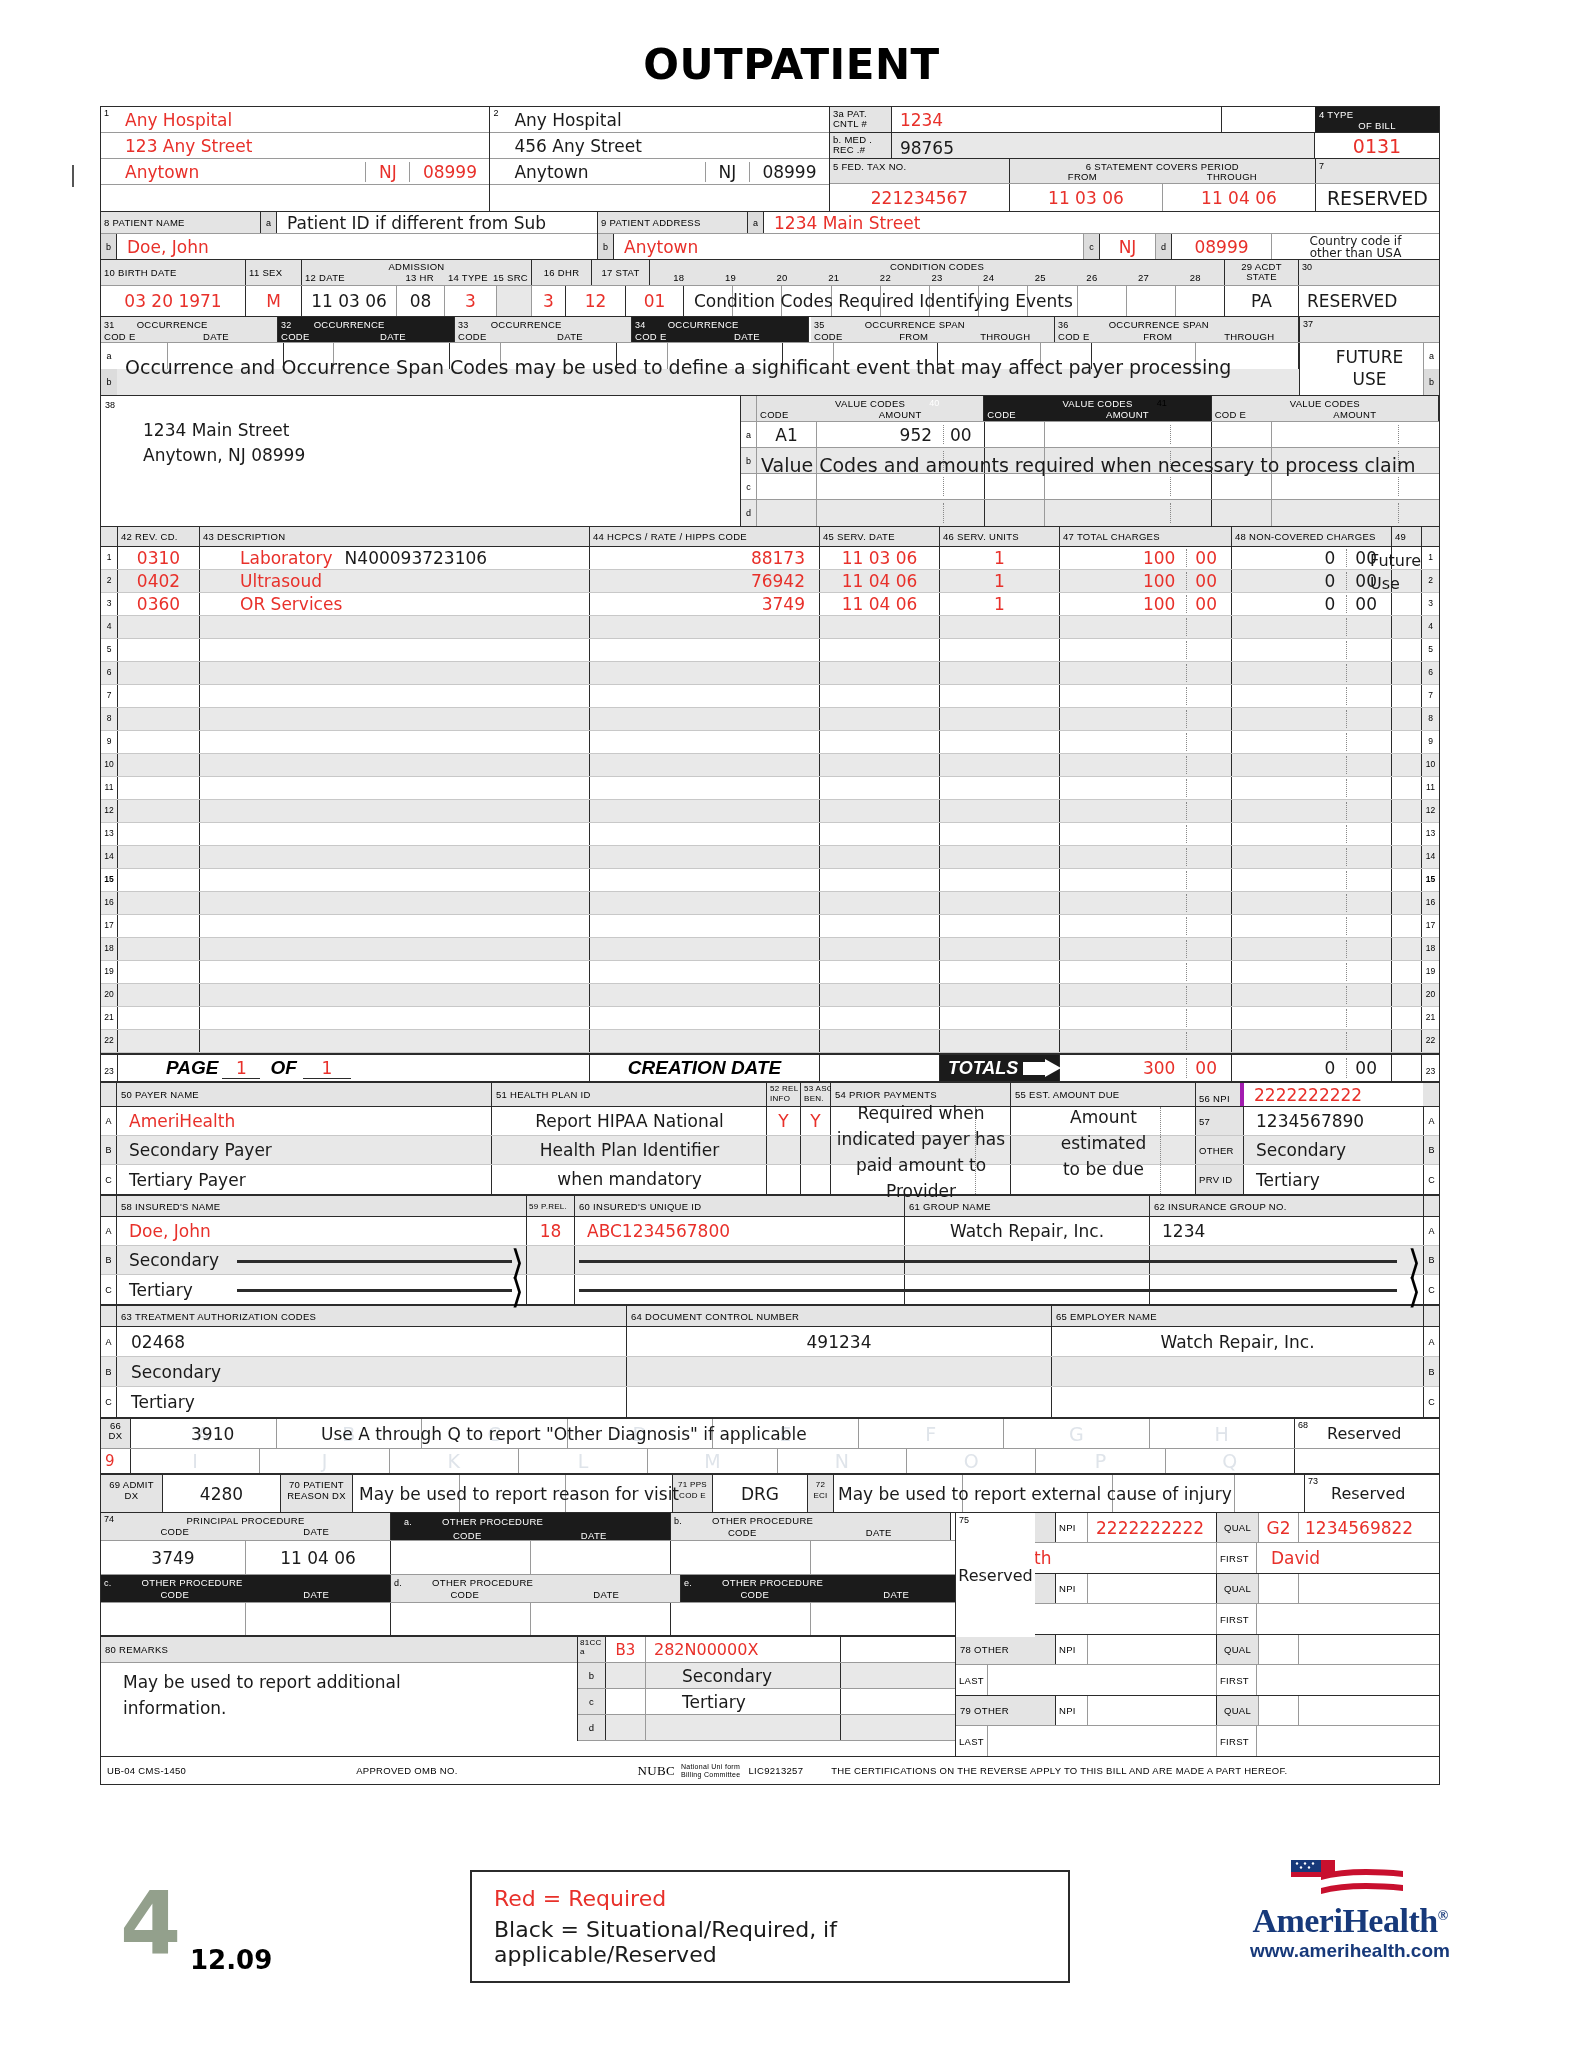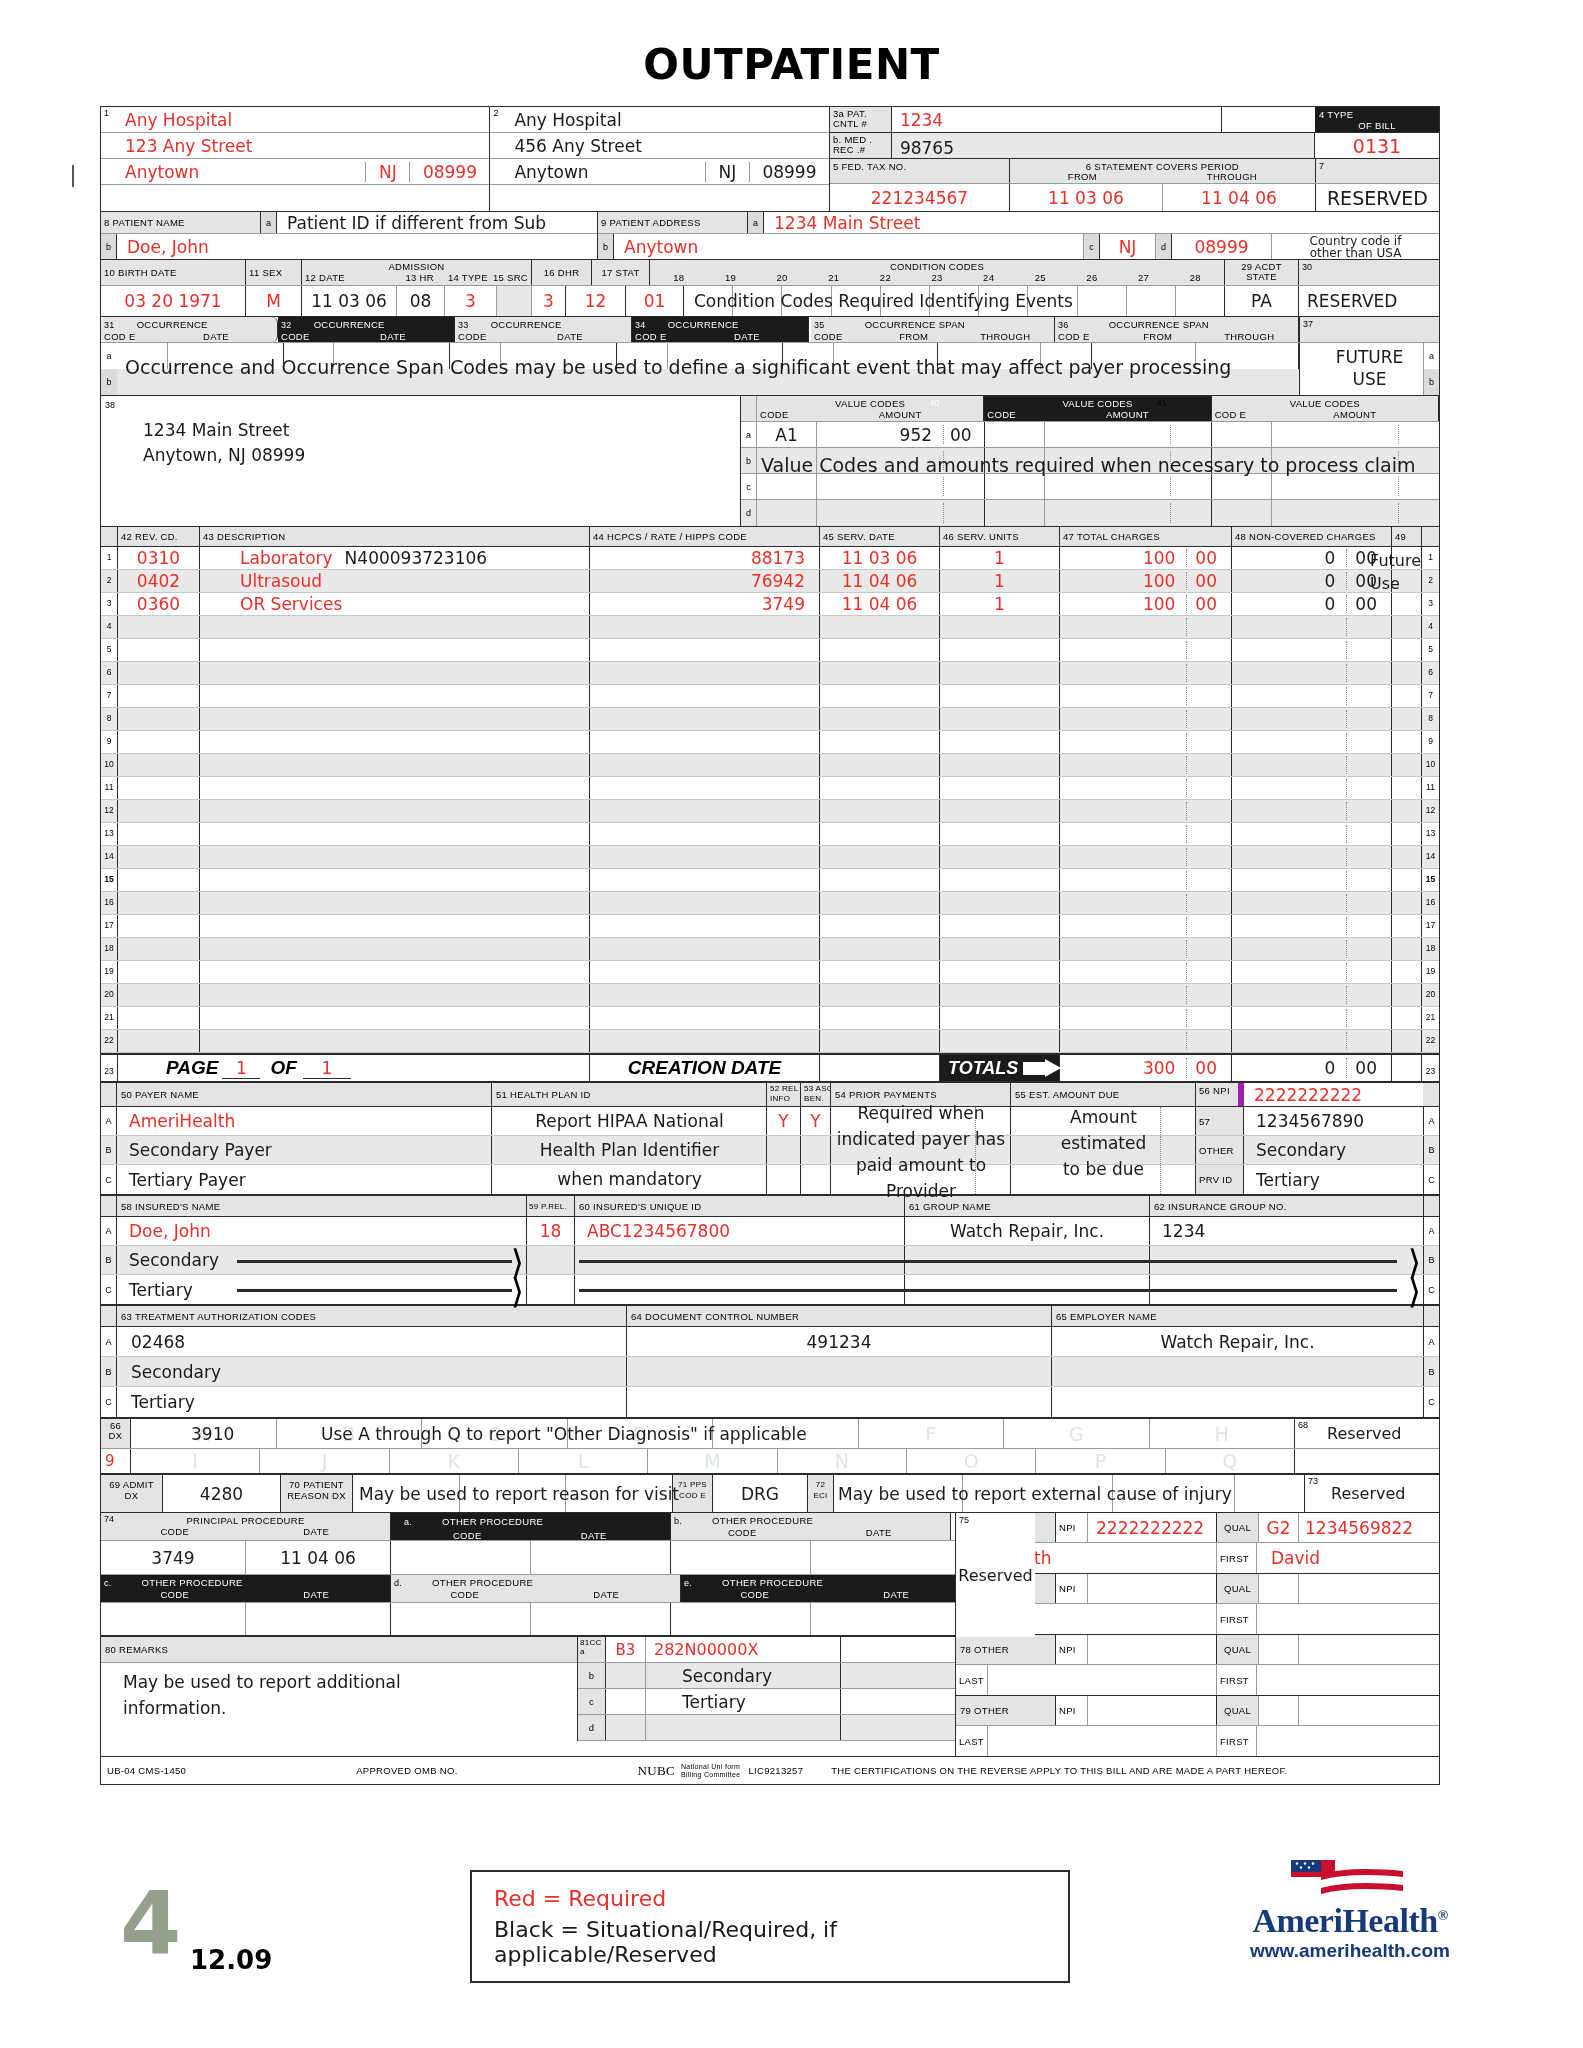--- a/index.html
+++ b/index.html
@@ -374,21 +374,21 @@
             <span class="hw blk">RESERVED</span>
             </div>
         </div>
       </div>
     </div>
 
     <div class="row rowline">
       <div style="width:100%">
         <div style="display:flex;height:26px;border-bottom:1px solid #9a9a9a">
           <div class="occ-headers" style="display:flex;width:710px">
-              <div class="lblbox" style="width: 177px; border-right: 1px solid rgb(43, 43, 43); line-height: 11px; padding: 2px 3px; position: relative; border-radius: 6px;">
+              <div class="lblbox" style="width: 177px; border-right: 1px solid rgb(43, 43, 43); line-height: 11px; padding: 2px 3px; position: relative;">
                 <div class="lbl" style="color:inherit"><span style="font-size:9px">31</span><span style="margin-left:22px">OCCURRENCE</span></div>
                 <div class="lbl" style="color:inherit;display:flex">
                   <span style="width:54px">COD E</span>
                   <span style="flex:1;text-align:center">DATE</span>
                 </div>
               </div>
               <div class="lblblack" style="width: 177px; border-right: 1px solid rgb(43, 43, 43); line-height: 11px; padding: 2px 3px; position: relative;">
                 <div class="lbl" style="color:inherit"><span style="font-size:9px">32</span><span style="margin-left:22px">OCCURRENCE</span></div>
                 <div class="lbl" style="color:inherit;display:flex">
                   <span style="width:54px">CODE</span>
@@ -1091,21 +1091,21 @@
         <div class="lblbox" style="width:30px;border-right:1px solid #2b2b2b;line-height:10px;padding-top:1px">
           <div class="lbl" style="font-size:8px">53 ASG.</div>
           <div class="lbl" style="font-size:8px">BEN.</div>
           </div>
         <div class="lblbox" style="width:180px;border-right:1px solid #2b2b2b;display:flex;align-items:center;padding-left:4px">
           <span class="lbl">54 PRIOR  PAYMENTS</span>
           </div>
         <div class="lblbox" style="width:185px;border-right:1px solid #2b2b2b;display:flex;align-items:center;padding-left:4px">
           <span class="lbl">55 EST. AMOUNT  DUE</span>
           </div>
-        <div class="lblbox" style="width:48px;border-right:6px solid #a21caf;display:flex;align-items:flex-start;padding-left:3px">
+        <div class="lblbox" style="width:48px;border-right:4px solid #a21caf;display:flex;align-items:flex-end;padding-left:3px">
           <span class="lbl">56 NPI</span>
           </div>
         <div style="flex:1;display:flex;align-items:center;padding-left:10px;background:#fff">
           <span class="hw red">2222222222</span>
           </div>
         <div class="lblbox" style="width:16px"></div>
       </div>
 
       <div class="payer-rows" style="position: relative;">
           <div class="row" style="height: 29px; border-bottom: 1px solid rgb(200, 200, 200);">

